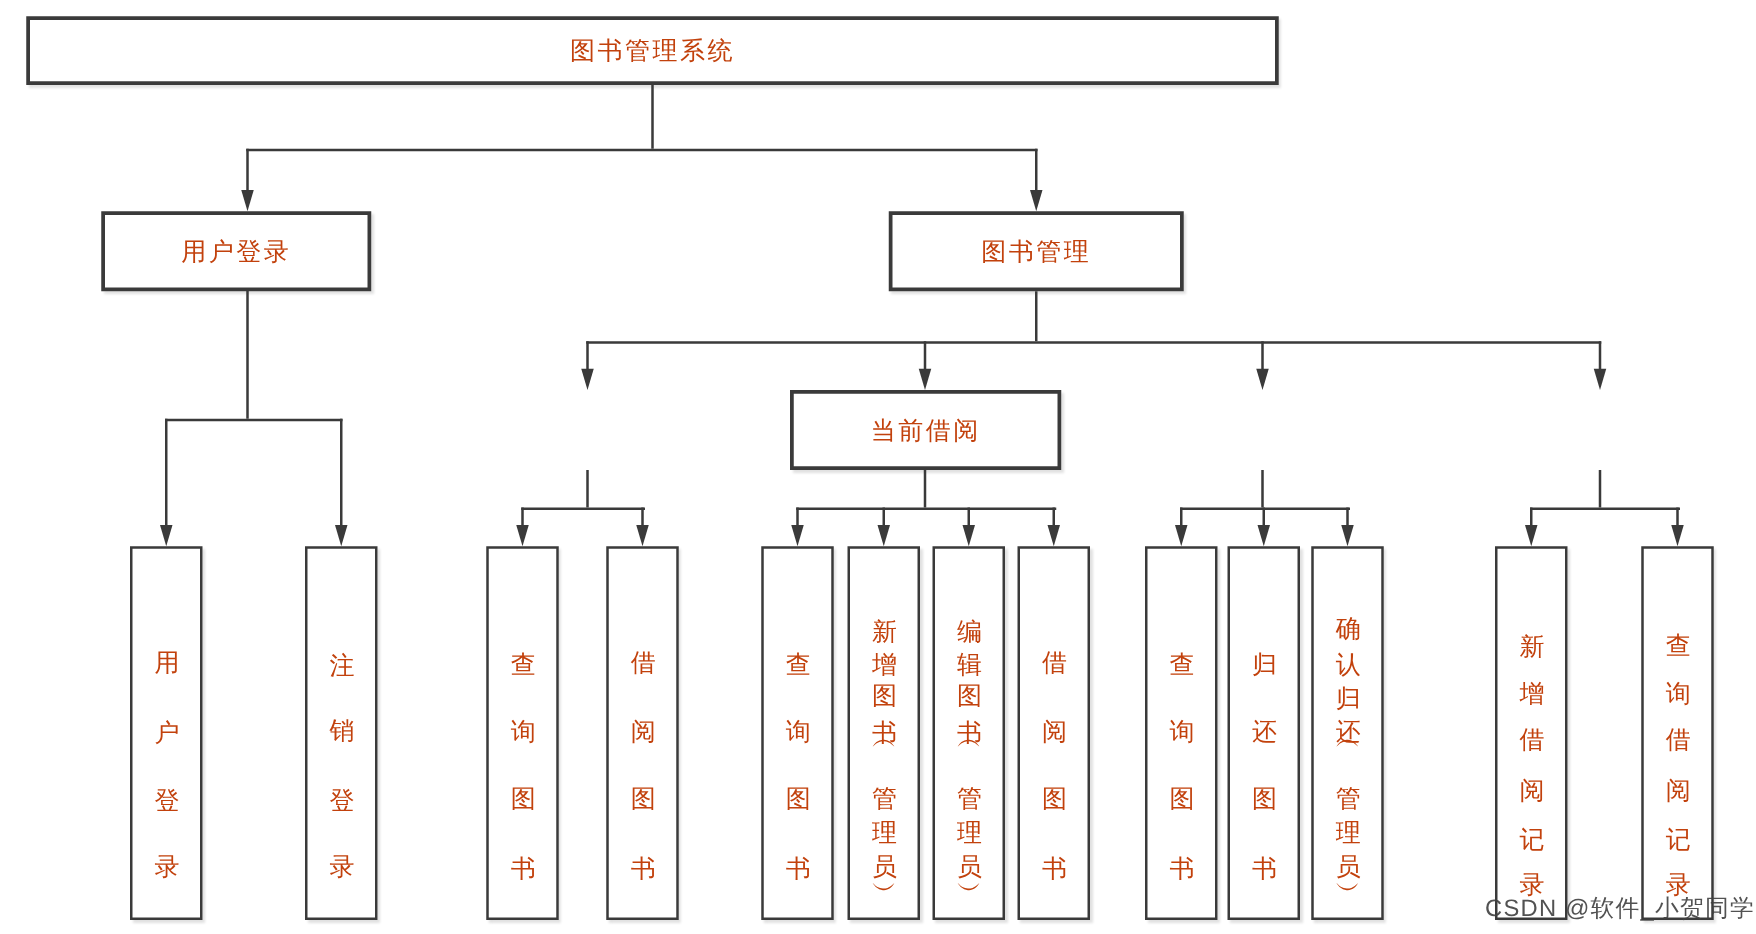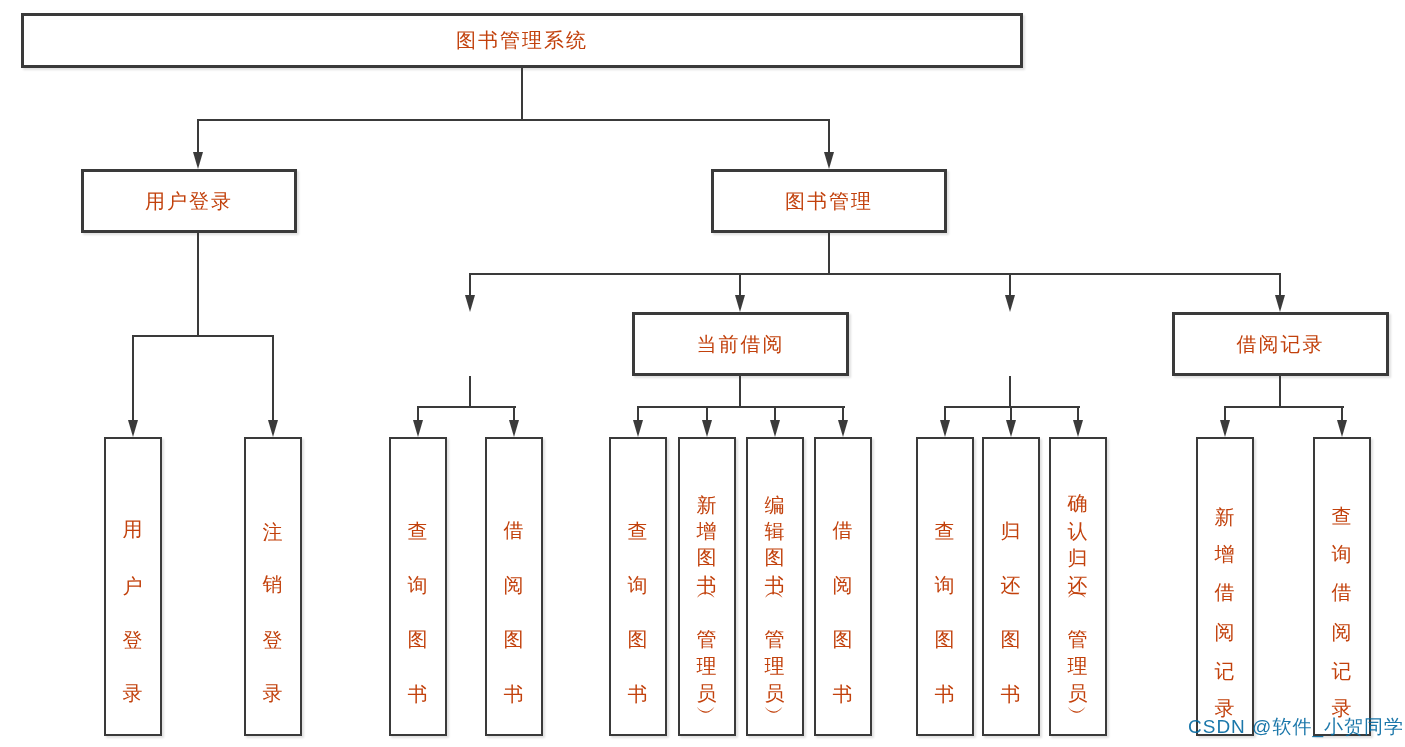--- a/index.html
+++ b/index.html
@@ -23,36 +23,35 @@
     writing-mode:vertical-rl;text-orientation:mixed;
   }
   .ln{position:absolute;background:#3a3a3a;}
   .arr{
     position:absolute;width:0;height:0;
     border-left:5px solid transparent;border-right:5px solid transparent;
     border-top:17px solid #3a3a3a;
   }
   .wm{
     position:absolute;left:1188px;top:714px;z-index:5;
-    font-size:19px;color:#0369a1;opacity:0.9;white-space:nowrap;
+    font-size:19px;color:#404040;opacity:0.9;white-space:nowrap;
     letter-spacing:1px;
   }
 </style>
 </head>
 <body>
 
 <div id="stage">
 
   <div class="box" style="left:21px;top:13px;width:1002px;height:55px;">图书管理系统</div>
 
   <div class="box" style="left:81px;top:169px;width:216px;height:64px;">用户登录</div>
   <div class="box" style="left:711px;top:169px;width:236px;height:64px;">图书管理</div>
 
   <div class="box" style="left:632px;top:312px;width:217px;height:64px;">当前借阅</div>
-  <div class="box" style="left:1172px;top:312px;width:217px;height:64px;">借阅记录</div>
 
   <div class="box leaf" style="left:104px;">
       <span class="ch">用</span>
       <span class="ch">户</span>
       <span class="ch">登</span>
       <span class="ch">录</span>
     </div>
   <div class="box leaf" style="left:244px;">
       <span class="ch">注</span>
       <span class="ch">销</span>

